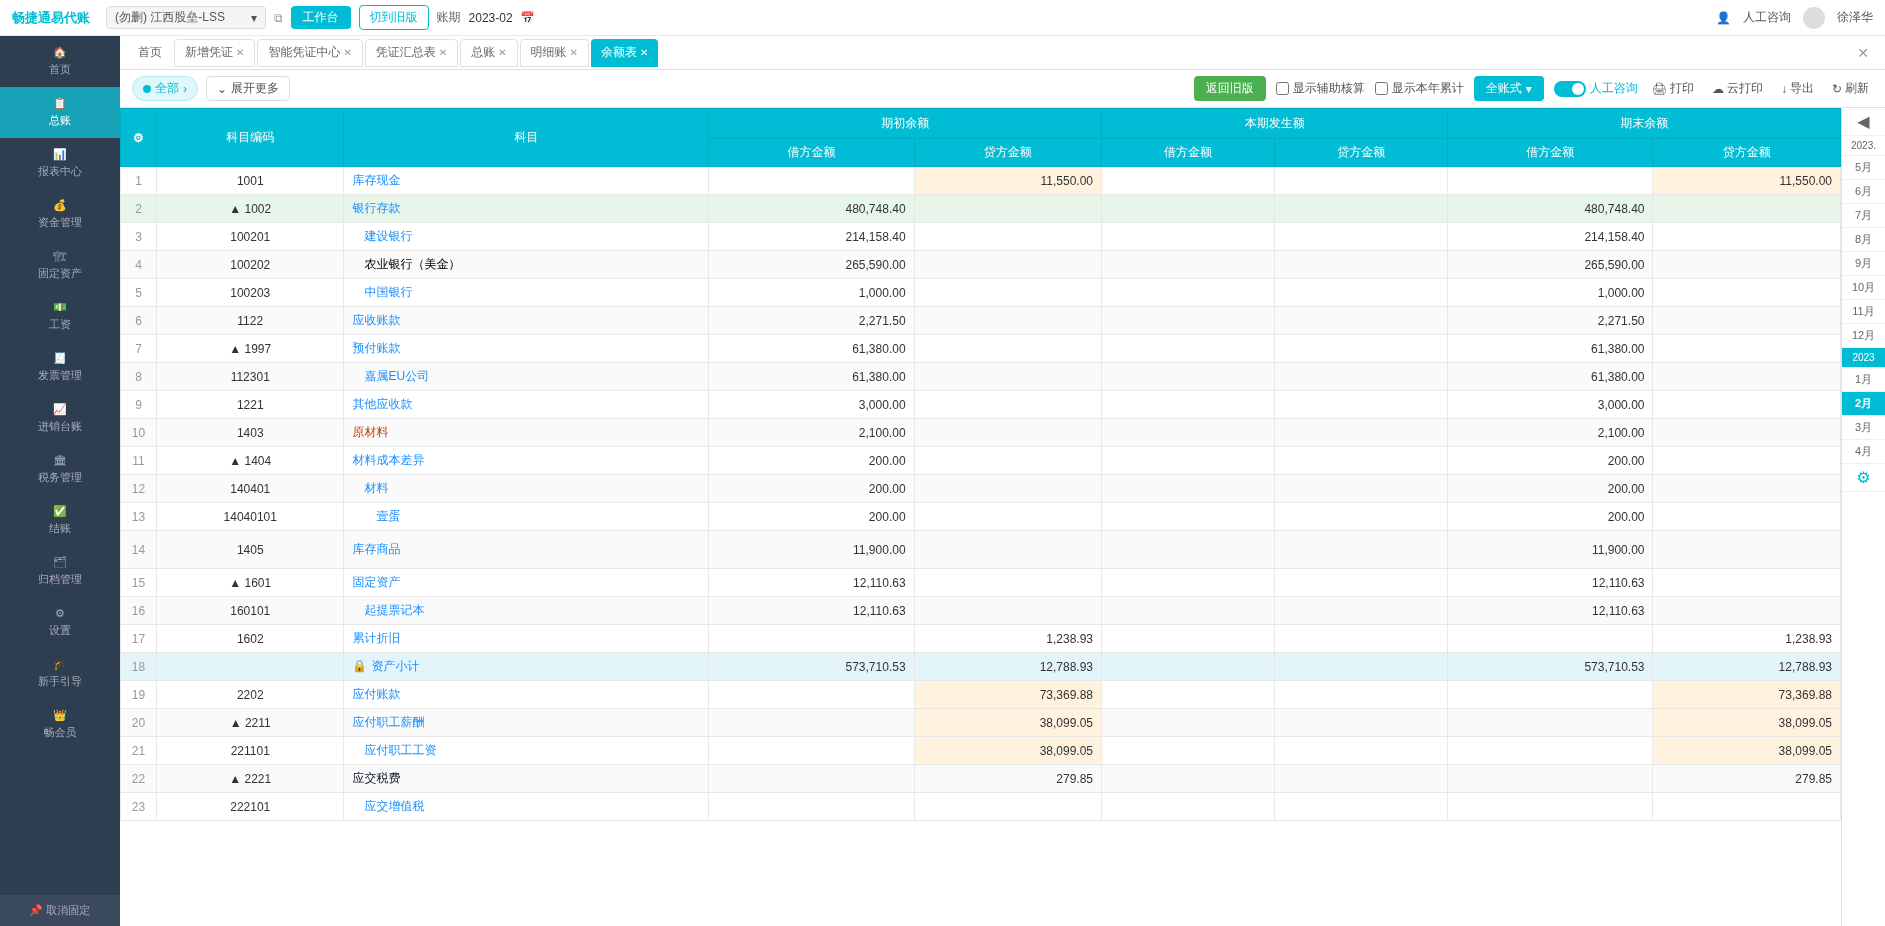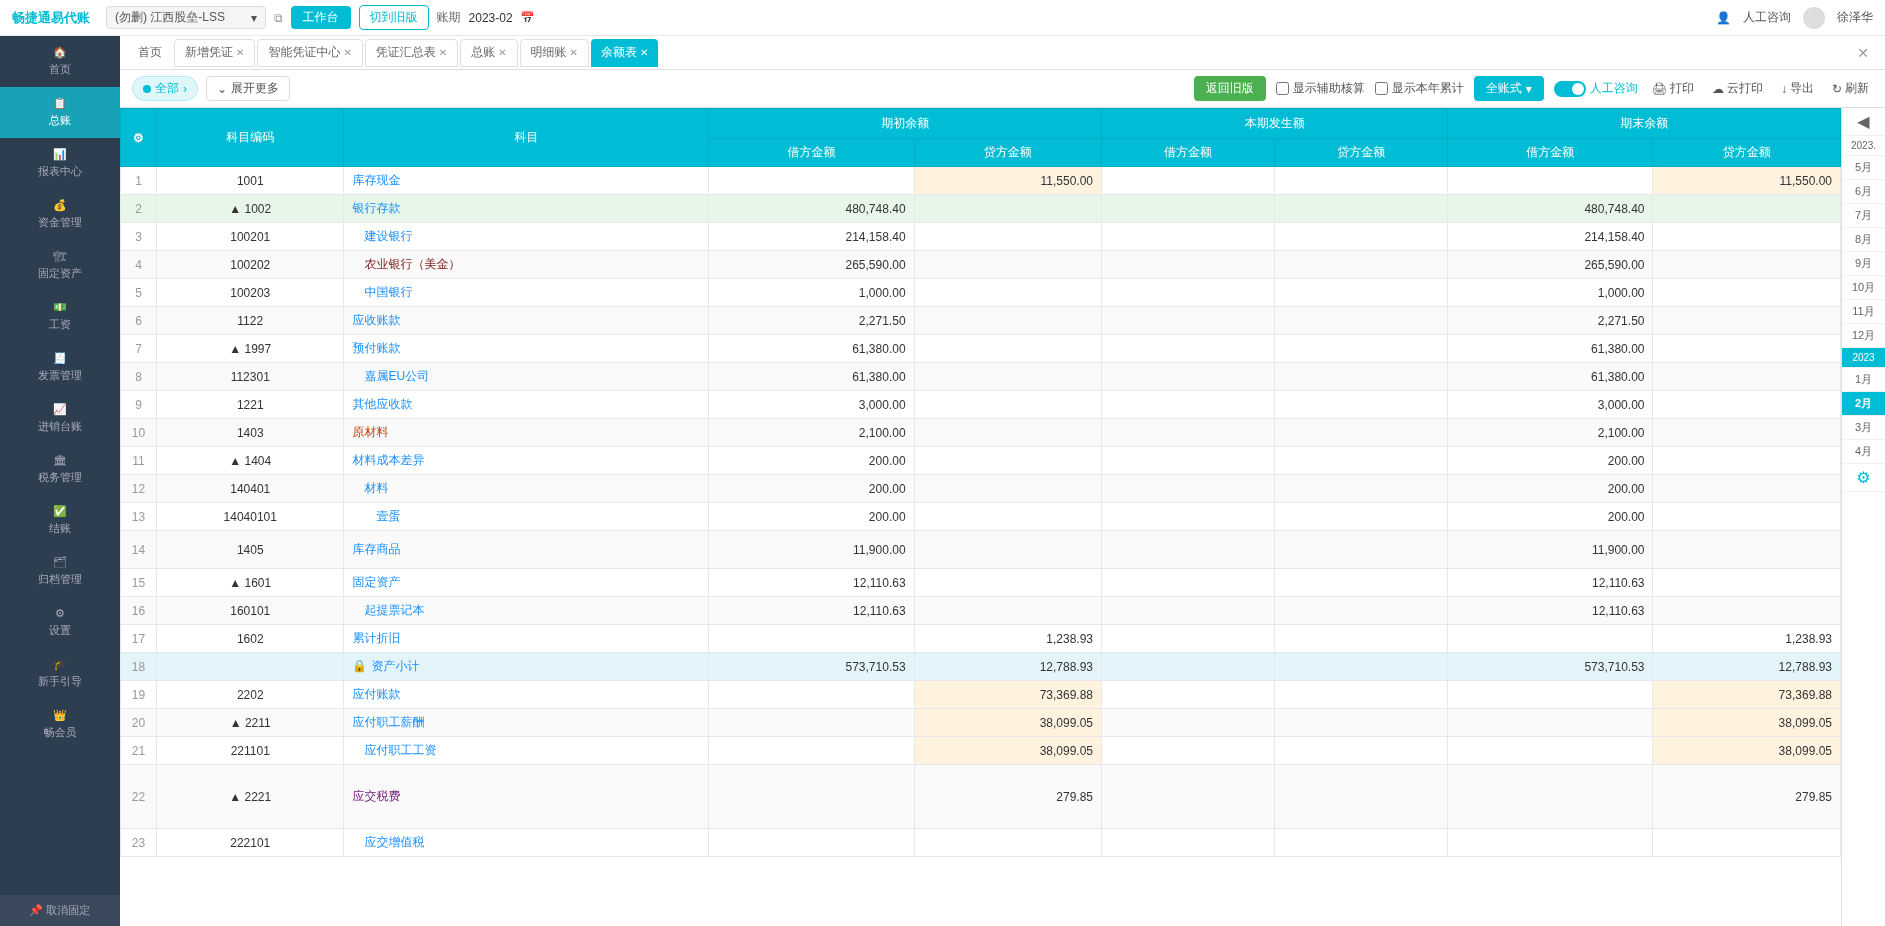--- a/index.html
+++ b/index.html
@@ -236,21 +236,21 @@
                 <td style="text-align: right; border: 1px solid rgb(232, 232, 232); padding: 5px 8px; color: rgb(51, 51, 51);">214,158.40</td>
                 <td style="text-align: right; border: 1px solid rgb(232, 232, 232); padding: 5px 8px; color: rgb(51, 51, 51);"></td>
                 <td style="text-align: right; border: 1px solid rgb(232, 232, 232); padding: 5px 8px; color: rgb(51, 51, 51);"></td>
                 <td style="text-align: right; border: 1px solid rgb(232, 232, 232); padding: 5px 8px; color: rgb(51, 51, 51);"></td>
                 <td style="text-align: right; border: 1px solid rgb(232, 232, 232); padding: 5px 8px; color: rgb(51, 51, 51);">214,158.40</td>
                 <td style="text-align: right; border: 1px solid rgb(232, 232, 232); padding: 5px 8px; color: rgb(51, 51, 51);"></td>
               </tr>
               <tr style="background: rgb(250, 250, 250);">
                 <td style="text-align: center; color: rgb(153, 153, 153); border: 1px solid rgb(232, 232, 232); padding: 5px 4px;">4</td>
                 <td style="text-align: center; border: 1px solid rgb(232, 232, 232); padding: 5px 8px; color: rgb(51, 51, 51);">100202</td>
-                <td style="text-align: left; border: 1px solid rgb(232, 232, 232); padding: 5px 20px; cursor: pointer; color: #7f1d1d;">农业银行（美金）</td>
+                <td style="text-align: left; border: 1px solid rgb(232, 232, 232); padding: 5px 20px; cursor: pointer; color: #000000;">农业银行（美金）</td>
                 <td style="text-align: right; border: 1px solid rgb(232, 232, 232); padding: 5px 8px; color: rgb(51, 51, 51);">265,590.00</td>
                 <td style="text-align: right; border: 1px solid rgb(232, 232, 232); padding: 5px 8px; color: rgb(51, 51, 51);"></td>
                 <td style="text-align: right; border: 1px solid rgb(232, 232, 232); padding: 5px 8px; color: rgb(51, 51, 51);"></td>
                 <td style="text-align: right; border: 1px solid rgb(232, 232, 232); padding: 5px 8px; color: rgb(51, 51, 51);"></td>
                 <td style="text-align: right; border: 1px solid rgb(232, 232, 232); padding: 5px 8px; color: rgb(51, 51, 51);">265,590.00</td>
                 <td style="text-align: right; border: 1px solid rgb(232, 232, 232); padding: 5px 8px; color: rgb(51, 51, 51);"></td>
               </tr>
               <tr style="background: rgb(255, 255, 255);">
                 <td style="text-align: center; color: rgb(153, 153, 153); border: 1px solid rgb(232, 232, 232); padding: 5px 4px;">5</td>
                 <td style="text-align: center; border: 1px solid rgb(232, 232, 232); padding: 5px 8px; color: rgb(51, 51, 51);">100203</td>
@@ -434,21 +434,21 @@
                 <td style="text-align: right; border: 1px solid rgb(232, 232, 232); padding: 5px 8px; color: rgb(51, 51, 51);"></td>
                 <td style="text-align: right; border: 1px solid rgb(232, 232, 232); padding: 5px 8px; color: rgb(51, 51, 51); background: rgb(255, 243, 224);">38,099.05</td>
                 <td style="text-align: right; border: 1px solid rgb(232, 232, 232); padding: 5px 8px; color: rgb(51, 51, 51);"></td>
                 <td style="text-align: right; border: 1px solid rgb(232, 232, 232); padding: 5px 8px; color: rgb(51, 51, 51);"></td>
                 <td style="text-align: right; border: 1px solid rgb(232, 232, 232); padding: 5px 8px; color: rgb(51, 51, 51);"></td>
                 <td style="text-align: right; border: 1px solid rgb(232, 232, 232); padding: 5px 8px; color: rgb(51, 51, 51); background: rgb(255, 243, 224);">38,099.05</td>
               </tr>
               <tr style="background: rgb(250, 250, 250);">
                 <td style="text-align: center; color: rgb(153, 153, 153); border: 1px solid rgb(232, 232, 232); padding: 5px 4px;">22</td>
                 <td style="text-align: center; border: 1px solid rgb(232, 232, 232); padding: 5px 8px; color: rgb(51, 51, 51);">▲ 2221</td>
-                <td style="text-align: left; border: 1px solid rgb(232, 232, 232); padding: 23px 8px; cursor: pointer; color: #701a75;">应交税费</td>
+                <td style="text-align: left; border: 1px solid rgb(232, 232, 232); padding: 5px 8px; cursor: pointer; color: #0f172a;">应交税费</td>
                 <td style="text-align: right; border: 1px solid rgb(232, 232, 232); padding: 5px 8px; color: rgb(51, 51, 51);"></td>
                 <td style="text-align: right; border: 1px solid rgb(232, 232, 232); padding: 5px 8px; color: rgb(51, 51, 51);">279.85</td>
                 <td style="text-align: right; border: 1px solid rgb(232, 232, 232); padding: 5px 8px; color: rgb(51, 51, 51);"></td>
                 <td style="text-align: right; border: 1px solid rgb(232, 232, 232); padding: 5px 8px; color: rgb(51, 51, 51);"></td>
                 <td style="text-align: right; border: 1px solid rgb(232, 232, 232); padding: 5px 8px; color: rgb(51, 51, 51);"></td>
                 <td style="text-align: right; border: 1px solid rgb(232, 232, 232); padding: 5px 8px; color: rgb(51, 51, 51);">279.85</td>
               </tr>
               <tr style="background: rgb(255, 255, 255);">
                 <td style="text-align: center; color: rgb(153, 153, 153); border: 1px solid rgb(232, 232, 232); padding: 5px 4px;">23</td>
                 <td style="text-align: center; border: 1px solid rgb(232, 232, 232); padding: 5px 8px; color: rgb(51, 51, 51);">222101</td>

